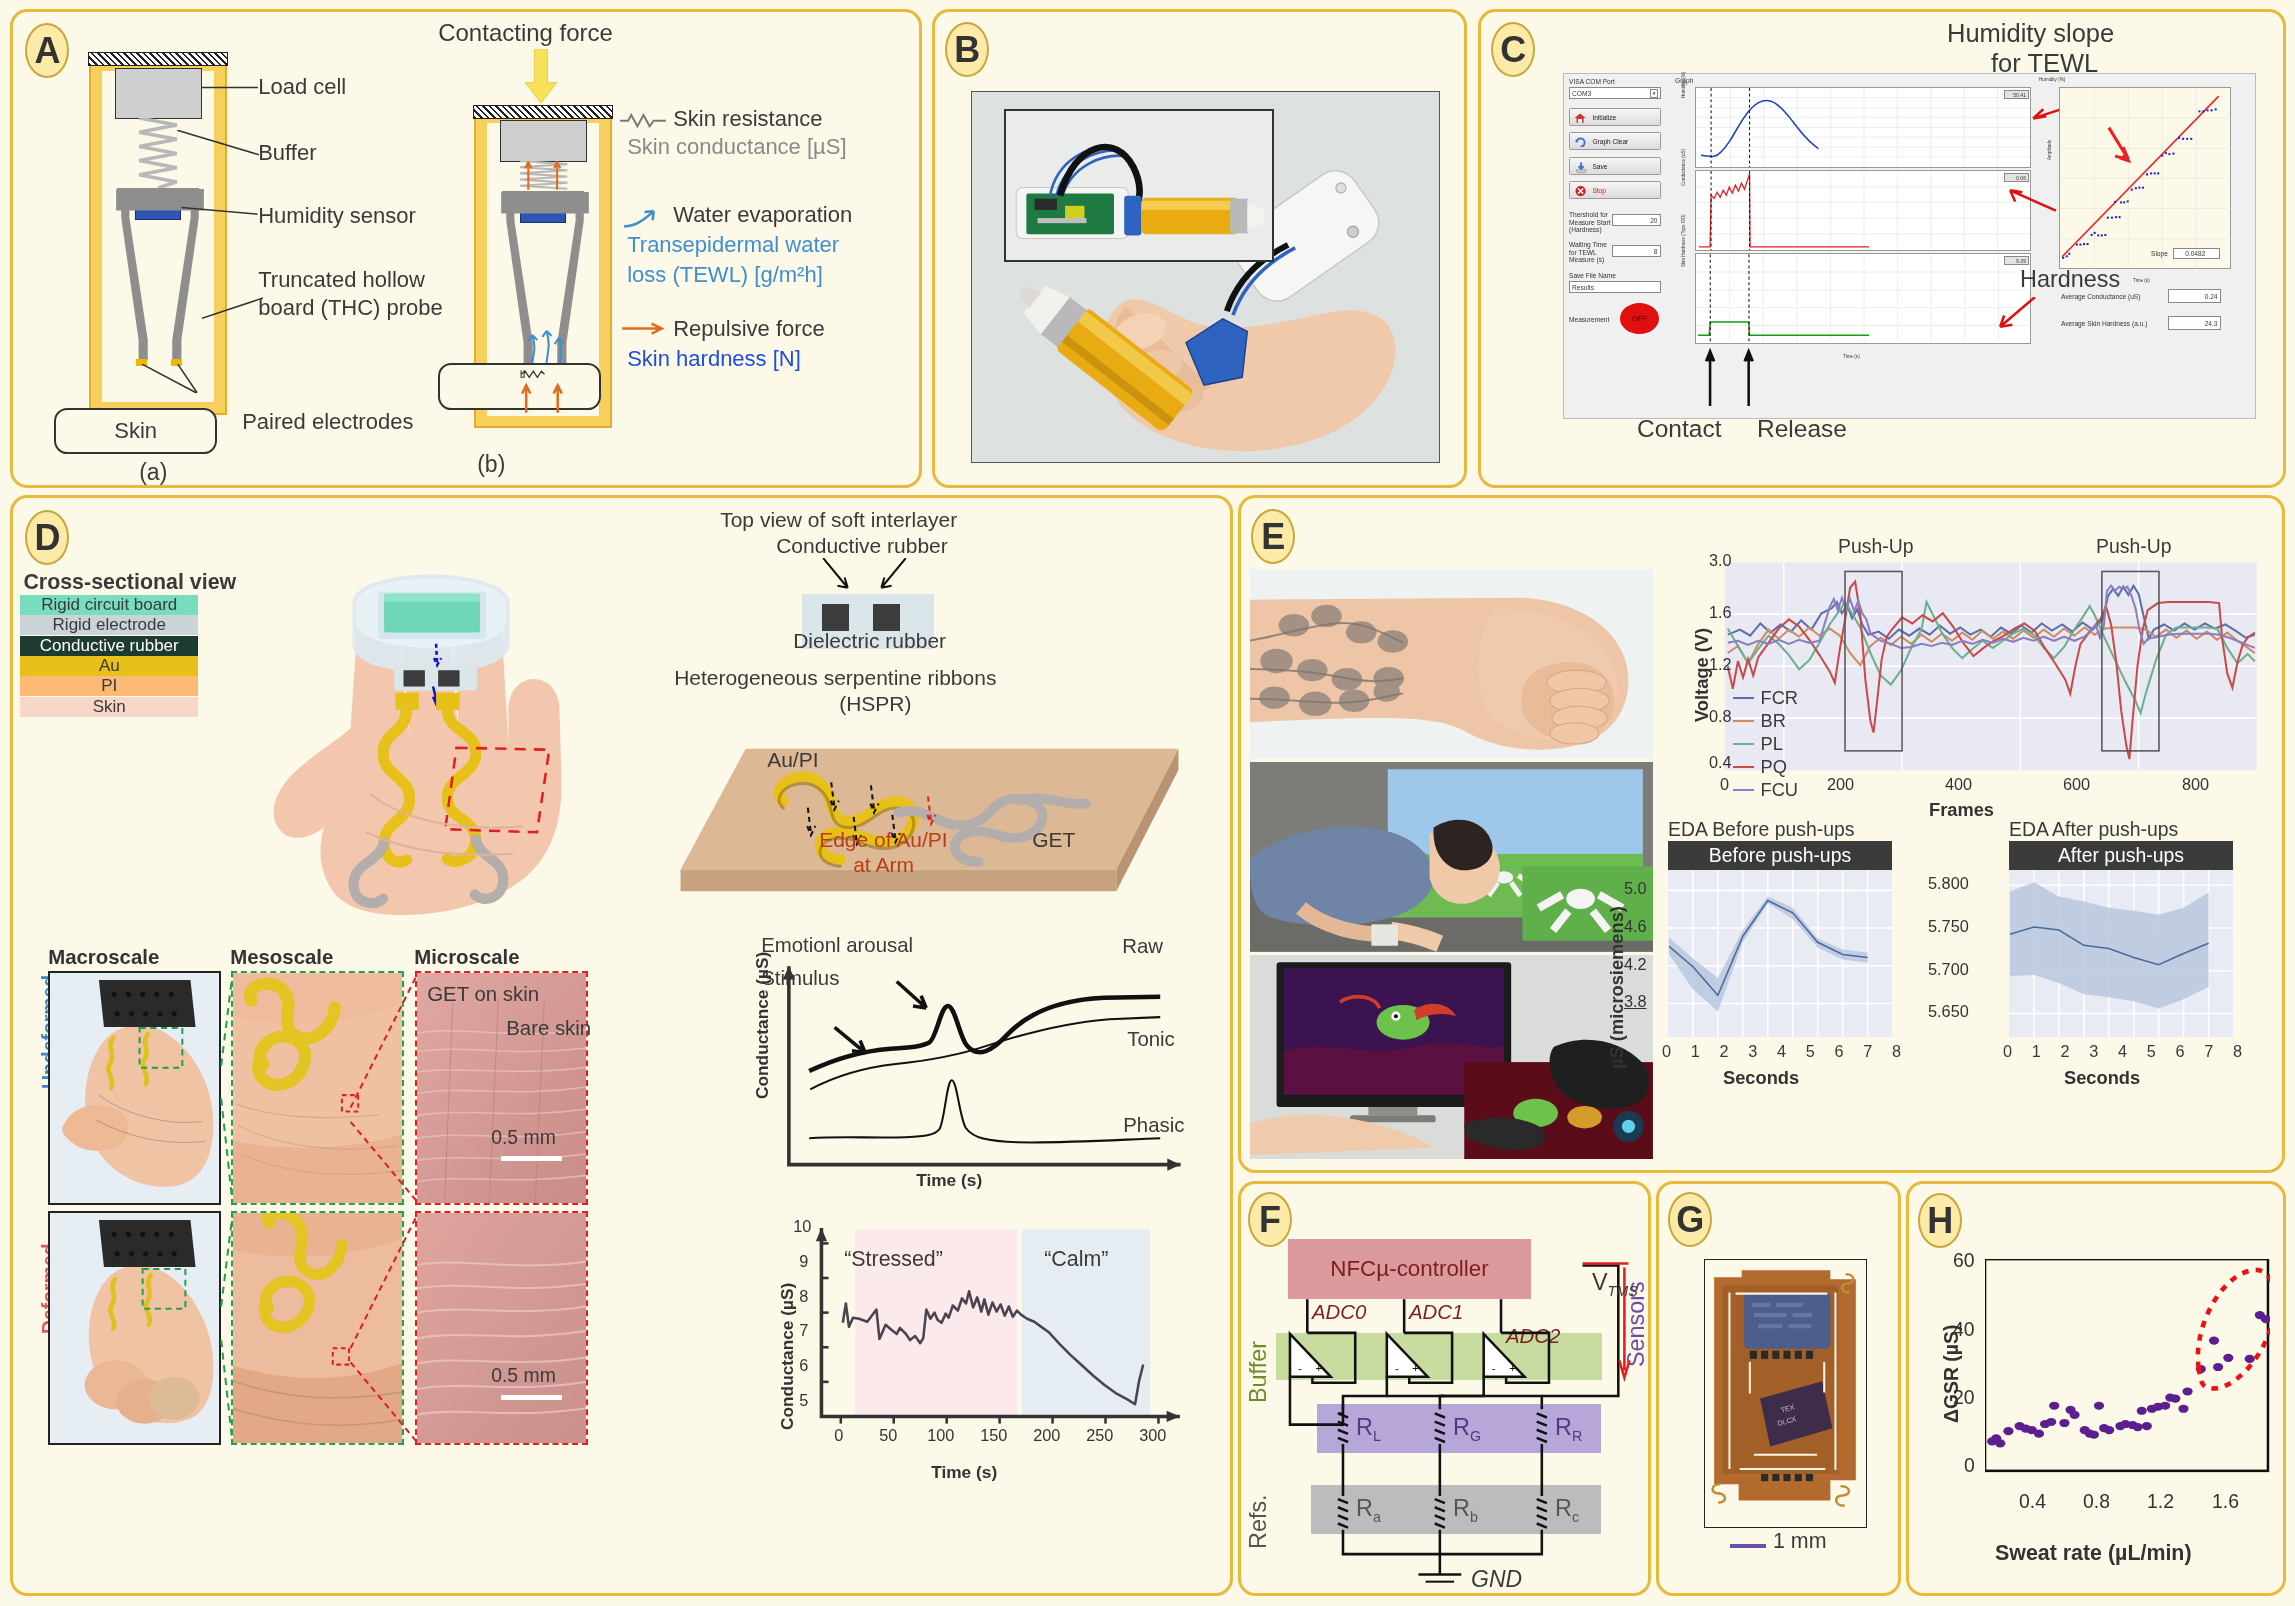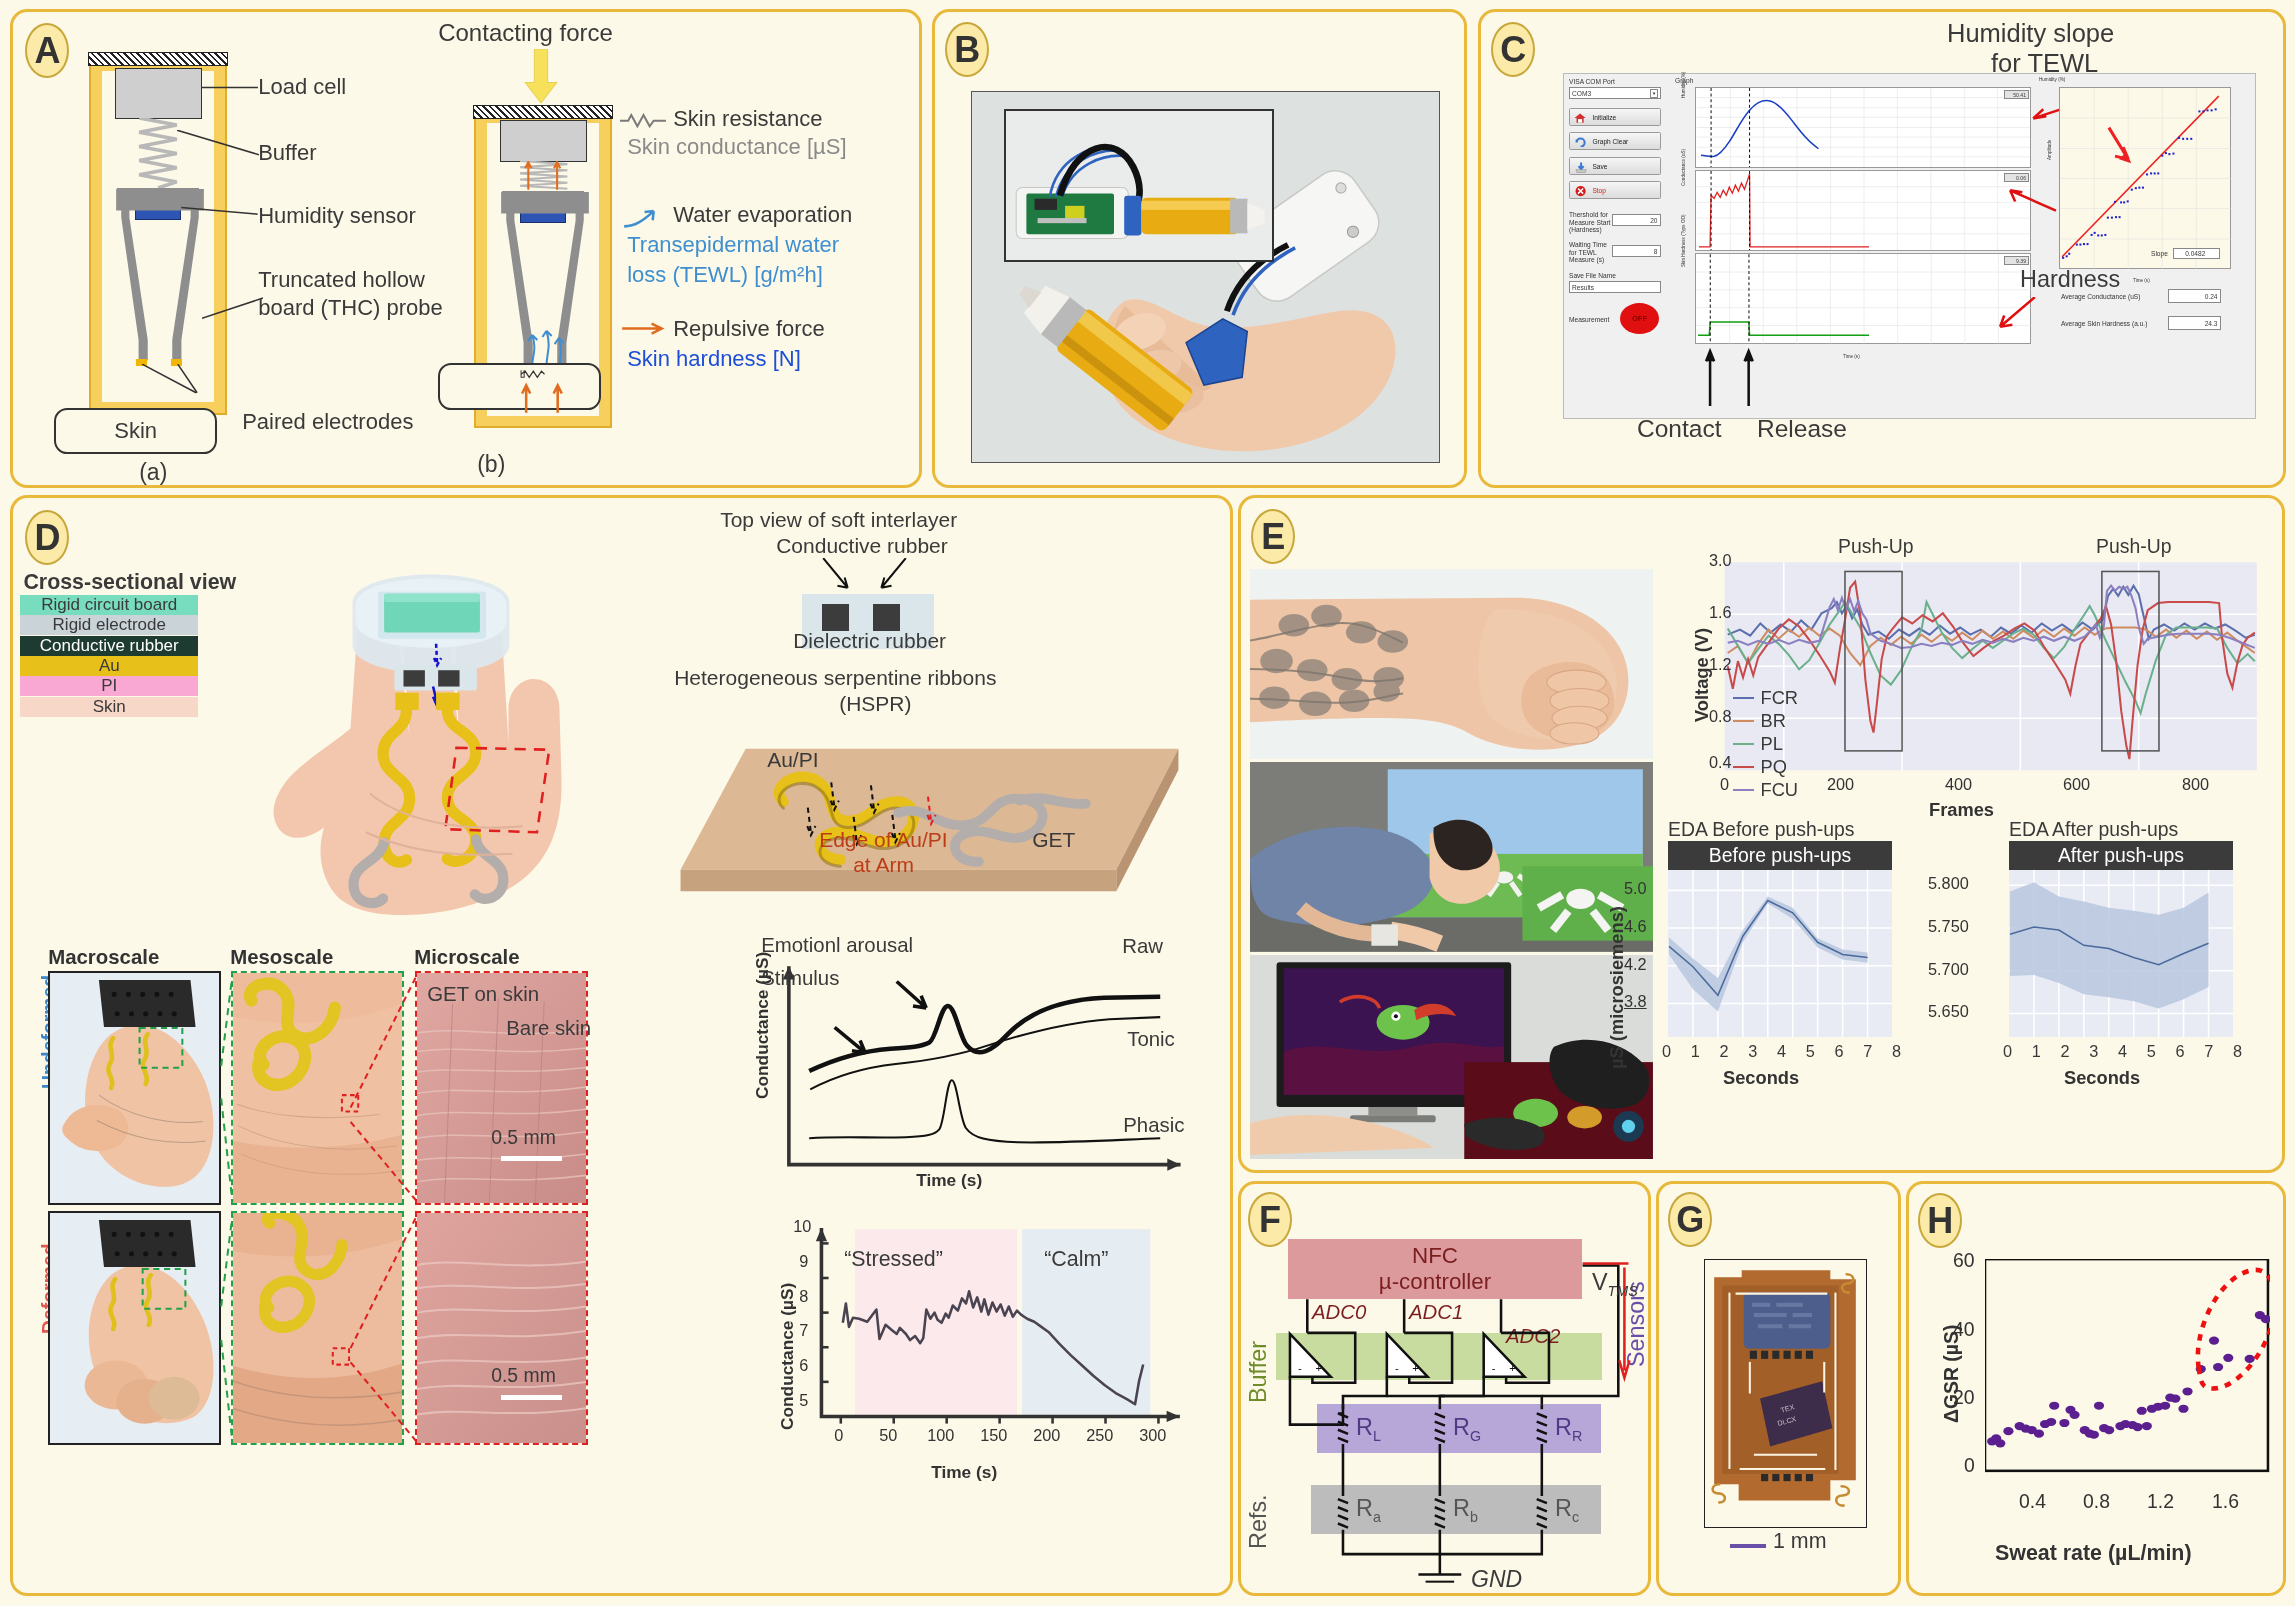--- a/index.html
+++ b/index.html
@@ -491,21 +491,21 @@
     </div>
   <div class="legrow" style="left:7.1px;top:117px;background:#c9d3d8;">
     <span>Rigid electrode</span>
     </div>
   <div class="legrow" style="left:7.1px;top:138px;background:#1d3b30;color:#fff;">
     <span>Conductive rubber</span>
     </div>
   <div class="legrow" style="left:7.1px;top:158px;background:#e8c01a;">
     <span>Au</span>
     </div>
-  <div class="legrow" style="left:7.1px;top:178px;background:#f9a8d4;">
+  <div class="legrow" style="left:7.1px;top:178px;background:#fdba74;">
     <span>PI</span>
     </div>
   <div class="legrow" style="left:7.1px;top:199px;background:#f7d8c8;">
     <span>Skin</span>
     </div>
 
   <div style="position:absolute;left:204px;top:56px;width:428px;height:367px;">
     <svg width="428" height="367" viewBox="0 0 840 720">
       <path d="M330 118 C300 110 276 134 274 168 L262 342 C244 360 186 396 150 430
                C112 468 100 510 122 540 C142 566 180 560 210 536
@@ -1118,22 +1118,22 @@
     <span>6</span>
       <span>7</span>
     <span>8</span>
   </div>
   <div class="axtext" style="left:823px;top:569px;font-size:18.3px;">Seconds</div>
 </div>
 
 <div class="panel-box" id="panelF">
   <div class="tag" style="left:7.1px; top:8.2px;">F</div>
 
-  <div style="position:absolute;left:47px;top:55px;width:294px;height:60px;background:#dc9a9c;
-     display:flex;flex-direction:column;align-items:center;justify-content:center;">
+  <div style="position:absolute;left:47px;top:55px;width:243px;height:60px;background:#dc9a9c;
+     display:flex;flex-direction:row;align-items:center;justify-content:center;">
     <span style="font-size:22.4px;color:#7b1e20;">NFC</span>
     <span style="font-size:22.4px;color:#7b1e20;">µ-controller</span>
   </div>
   <div style="position:absolute;left:35px;top:149px;width:326px;height:47px;background:#c9dca0;"></div>
   <div style="position:absolute;left:76px;top:220px;width:284px;height:49px;background:#b7a6d8;"></div>
   <div style="position:absolute;left:70px;top:301px;width:290px;height:49px;background:#bcbcbc;"></div>
 
   <div class="lbl" style="left:4.1px;top:219px;font-size:23.4px;transform:rotate(-90deg);transform-origin:0 0;color:#6f8c2a;">Buffer</div>
   <div class="lbl" style="left:4.1px;top:365px;font-size:23.4px;transform:rotate(-90deg);transform-origin:0 0;color:#555;">Refs.</div>
   <div class="lbl" style="left:382px;top:183px;font-size:23.4px;transform:rotate(-90deg);transform-origin:0 0;color:#6a4fa8;">Sensors</div>

